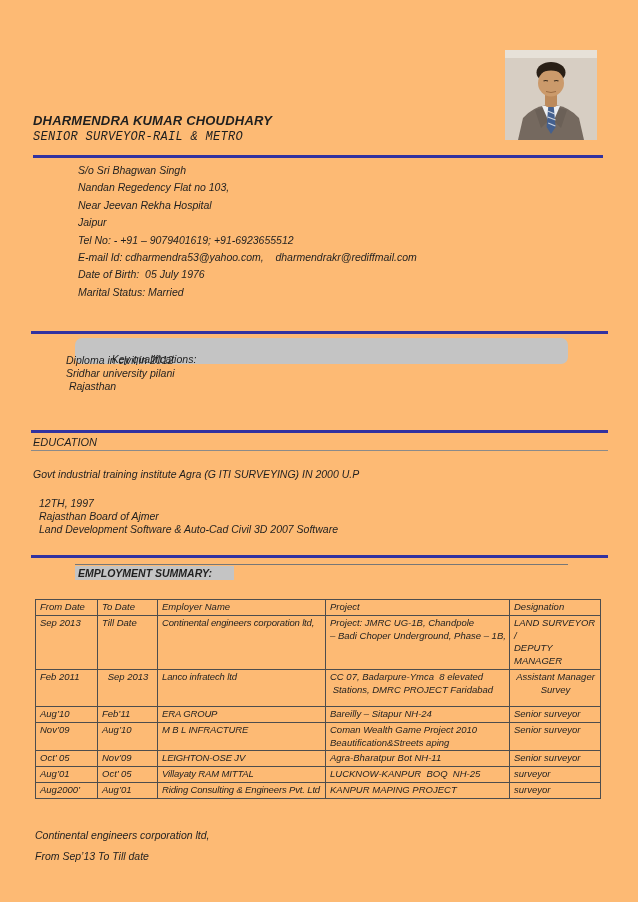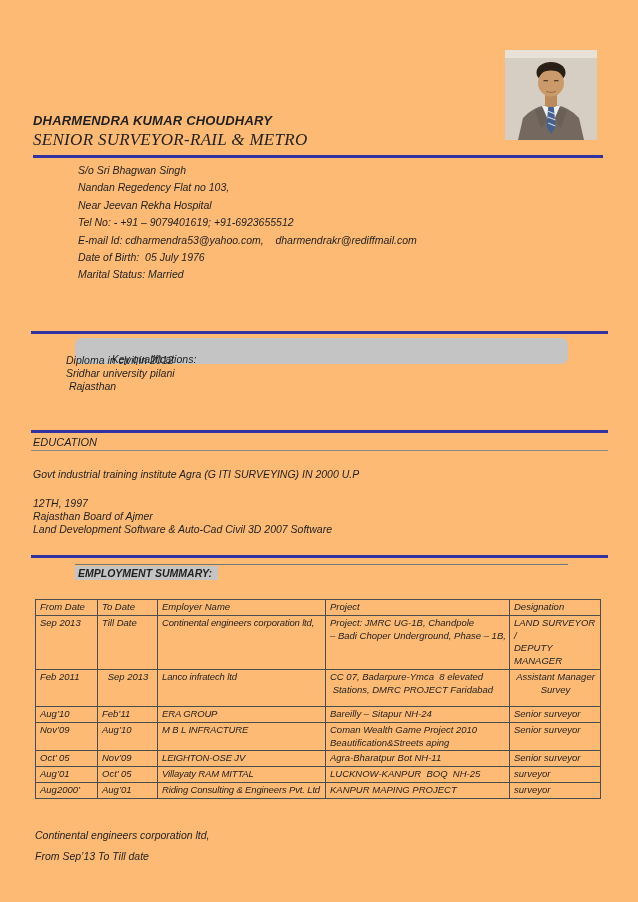--- a/index.html
+++ b/index.html
@@ -4,41 +4,41 @@
 <style>
   * { margin:0; padding:0; box-sizing:border-box; }
   html,body { background:#ffffff; }
   .page {
     position:relative; width:638px; height:902px; background:#fdba74;
     font-family:"Liberation Sans", sans-serif; font-style:italic; color:#1f1f1f;
     overflow:hidden;
   }
   .photo { position:absolute; left:505px; top:50px; width:92px; height:90px; }
   .name { position:absolute; left:33px; top:113px; font-size:13px; font-weight:bold; letter-spacing:.2px; white-space:pre; }
-  .subtitle { position:absolute; left:33px; top:130px; font-family:Liberation Serif, serif; font-size:17px; letter-spacing:.3px; white-space:pre; }
+  .subtitle { position:absolute; left:33px; top:130px; font-family:Liberation Mono, monospace; font-size:12px; letter-spacing:.3px; white-space:pre; }
   .rule { position:absolute; height:3px; background:var(--rule_blue,#3232a0); }
   .rule1 { left:33px; top:155px; width:570px; }
   .rule2 { left:31px; top:331px; width:577px; }
   .rule3 { left:31px; top:430px; width:577px; }
   .rule4 { left:31px; top:555px; width:577px; }
   .thin { position:absolute; height:1px; background:#8a8a8a; }
   .edu-underline { left:31px; top:450px; width:577px; }
   .emp-underline { left:75px; top:564px; width:493px; background:#777; }
   .contact { position:absolute; left:78px; top:162px; font-size:10.5px; line-height:17.4px; }
   .contact div { white-space:pre; }
   .kq-bar { position:absolute; left:75px; top:338px; width:493px; height:26px;
             background:var(--highlight_gray,#c6c6c6); font-size:10.5px; line-height:14px; padding-left:25px; white-space:pre;border-radius:7px; }
   .kq-lines { position:absolute; left:30px; top:354px; font-size:10.5px; line-height:13.2px; }
   .kq-lines div { white-space:pre;margin-left:36px; }
   .edu-head { position:absolute; left:33px; top:436px; font-size:11px; white-space:pre; }
   .edu-line1 { position:absolute; left:33px; top:468px; font-size:10.5px; white-space:pre; }
   .edu-lines2 { position:absolute; left:33px; top:497px; font-size:10.5px; line-height:13.2px; }
-  .edu-lines2 div { white-space:pre; }
+  .edu-lines2 div { white-space:pre;margin-left:6px; }
   .emp-head { position:absolute; left:75px; top:567px; font-size:10.5px; font-weight:bold; }
-  .emp-head span { background:var(--highlight_gray,#c6c6c6); padding:1px 6px 1px 3px; }
+  .emp-head span { background:var(--highlight_gray,#c6c6c6); padding:1px 22px 1px 3px; }
   table.emp { position:absolute; left:35px; top:599px; width:565px; border-collapse:collapse;
               font-size:9.5px; line-height:12.8px; table-layout:fixed; }
   .emp th, .emp td { border:1px solid #4d4d4d; vertical-align:top; text-align:left;
                      padding:1px 3px 1px 4px; font-weight:normal; white-space:pre-wrap; overflow:hidden; }
   .emp td:nth-child(3) { letter-spacing:-.15px; }
   .emp .c { text-align:center; }
   tr.h14 > * { height:14px; }
   tr.h35 > * { height:35px; }
   tr.h37 > * { height:37px; }
   tr.h28 > * { height:28px; }
@@ -70,20 +70,21 @@
   </div>
 
   <div class="name">DHARMENDRA KUMAR CHOUDHARY</div>
   <div class="subtitle">SENIOR SURVEYOR-RAIL &amp; METRO</div>
   <div class="rule rule1"></div>
 
   <div class="contact">
     <div>S/o Sri Bhagwan Singh</div>
     <div>Nandan Regedency Flat no 103,</div>
     <div>Near Jeevan Rekha Hospital</div>
+    <div>Jaipur</div>
     <div>Tel No: - +91 – 9079401619; +91-6923655512</div>
     <div>E-mail Id: cdharmendra53@yahoo.com,    dharmendrakr@rediffmail.com</div>
     <div>Date of Birth:  05 July 1976</div>
     <div>Marital Status: Married</div>
   </div>
 
   <div class="rule rule2"></div>
   <div class="kq-bar">
     <span>Key qualifications:</span>
   </div>

